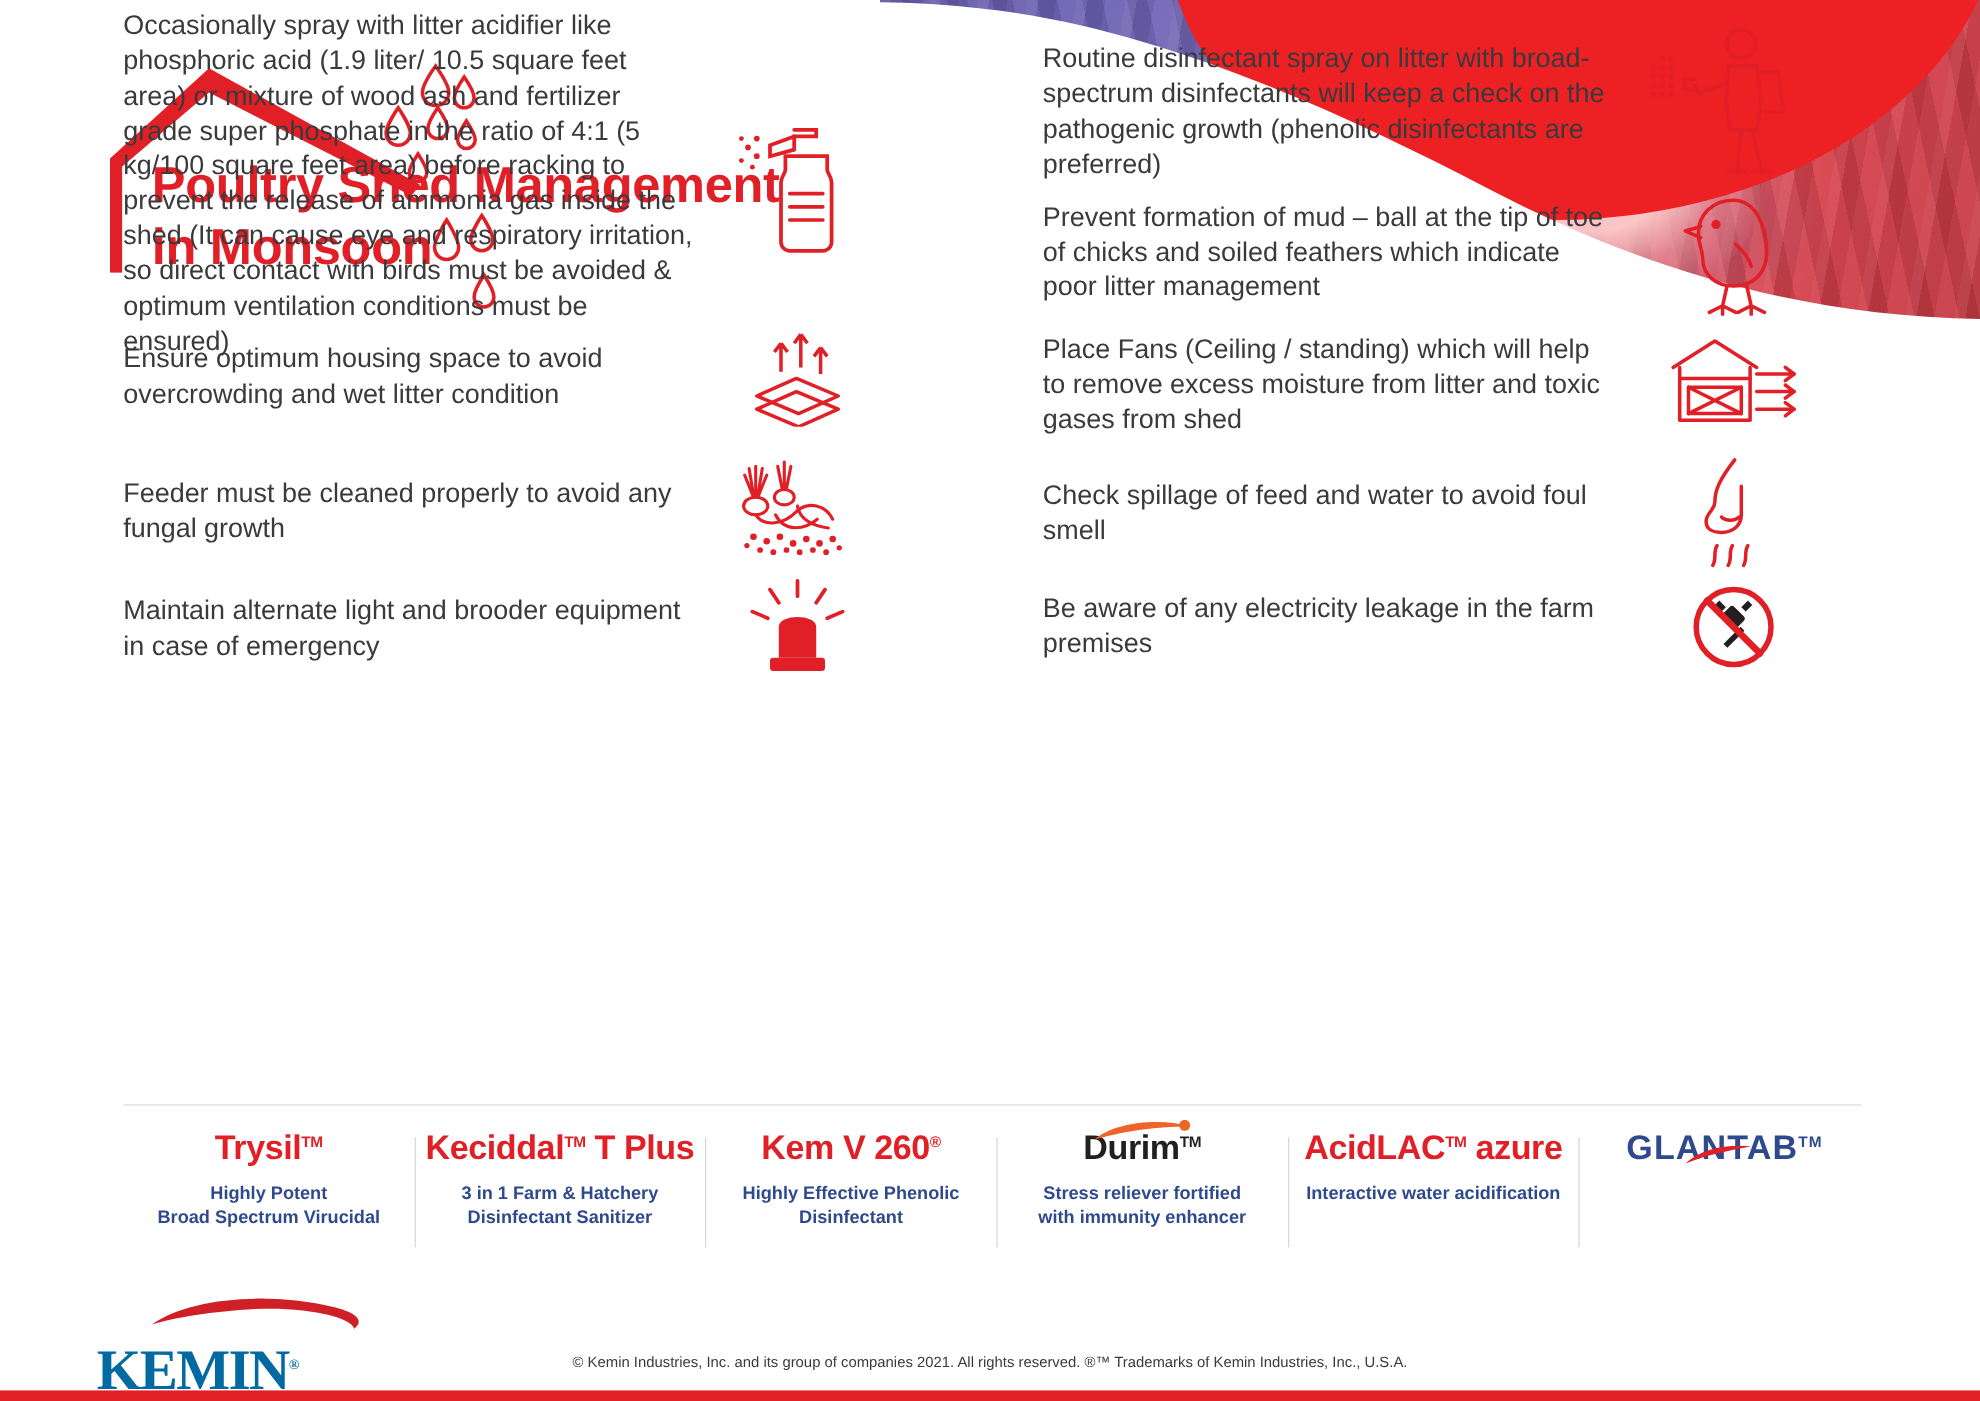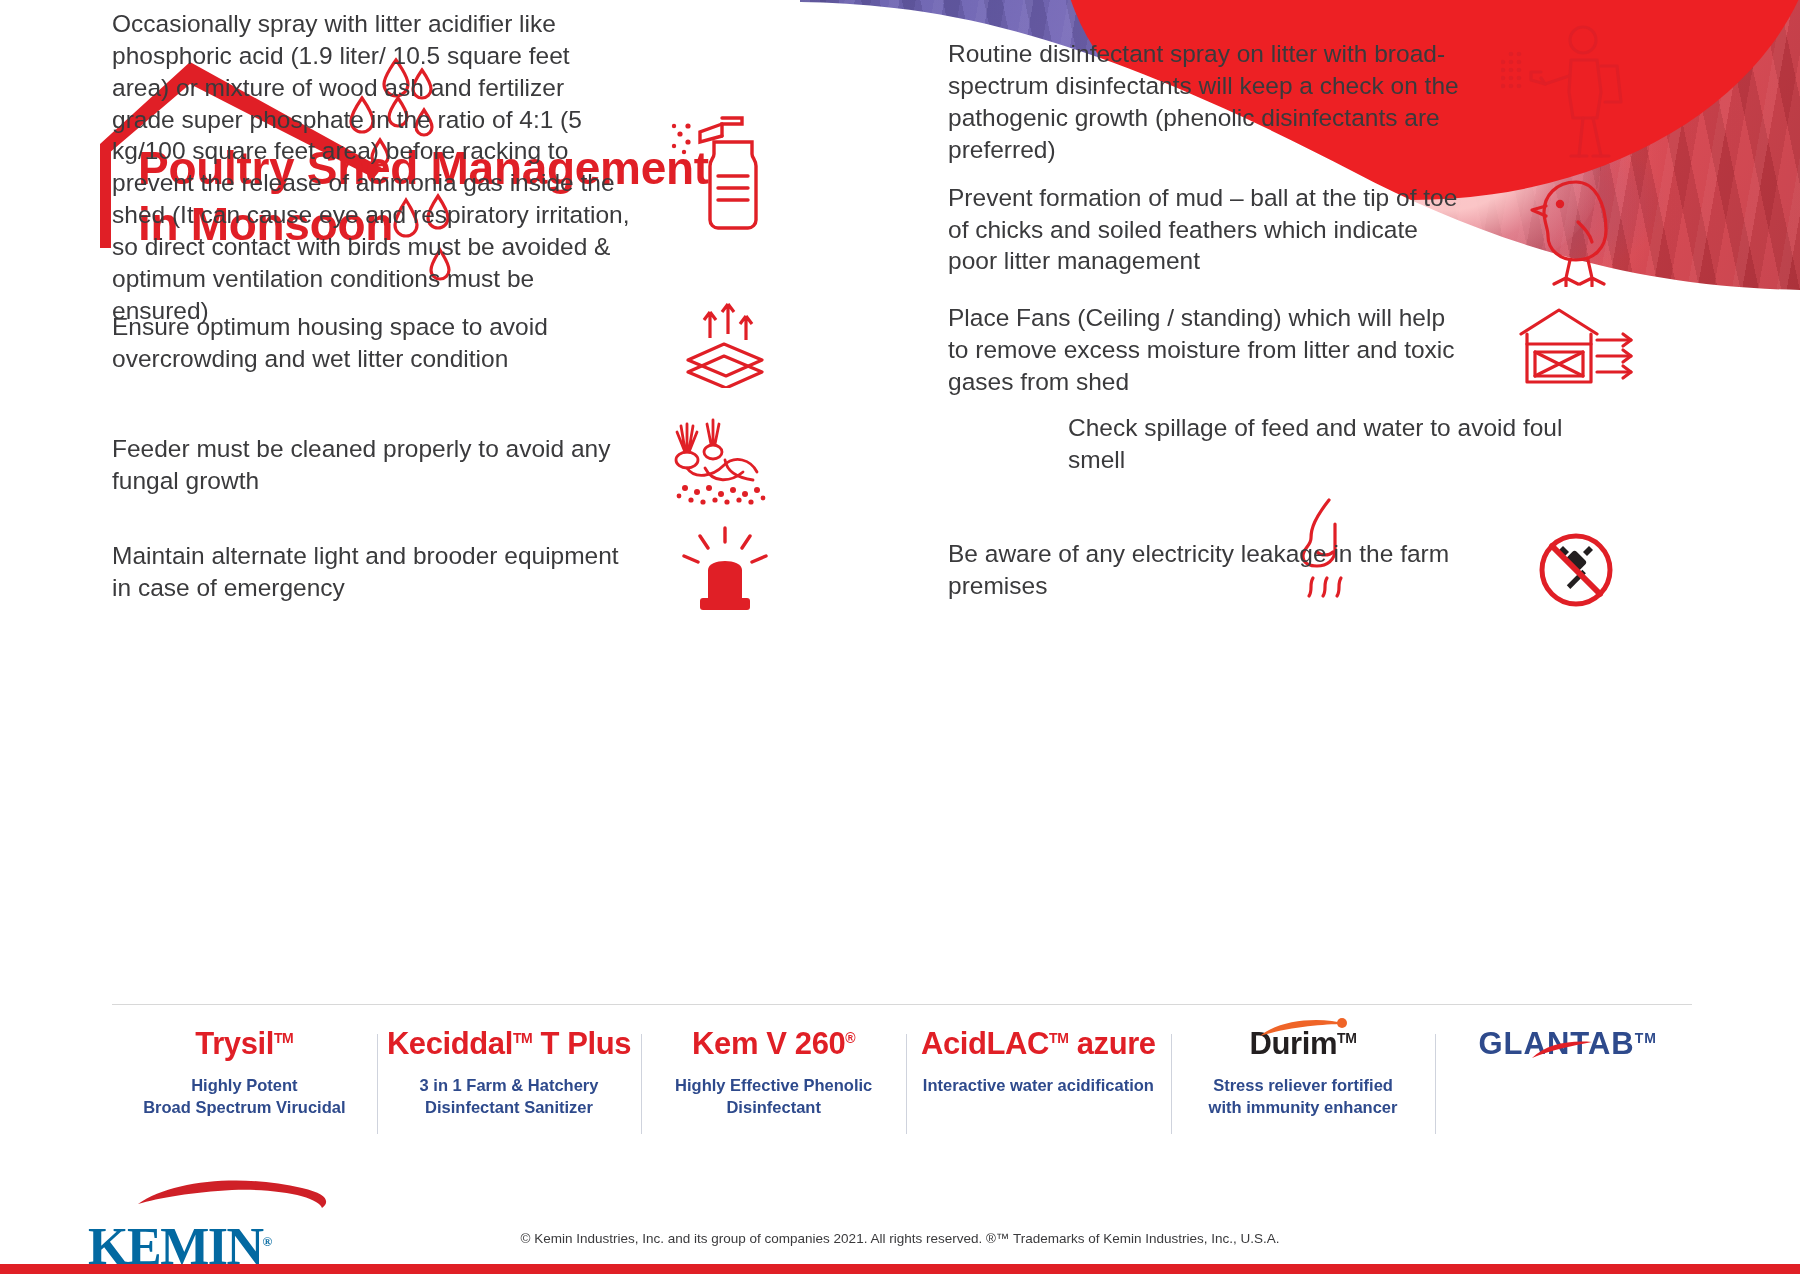--- a/index.html
+++ b/index.html
@@ -102,21 +102,21 @@
 
   .R1{ position:absolute; left:948px; top:18px; width:760px; }
   .R1 .row-text{ width:520px;margin-top:20px; }
   .R1 .icon-box{ width:180px; }
   .R2{ position:absolute; left:948px; top:172px; width:760px; }
   .R2 .row-text{ width:520px; }
   .R2 .icon-box{ width:180px; }
   .R3{ position:absolute; left:948px; top:300px; width:760px; }
   .R3 .row-text{ width:520px; }
   .R3 .icon-box{ width:180px; }
-  .R4{ position:absolute; left:948px; top:412px; width:760px;flex-direction:column; }
+  .R4{ position:absolute; left:948px; top:412px; width:760px; }
   .R4 .row-text{ width:520px; }
   .R4 .icon-box{ width:180px; }
   .R5{ position:absolute; left:948px; top:520px; width:760px; }
   .R5 .row-text{ width:520px; }
   .R5 .icon-box{ width:180px; }
 
   
   .hr-top{
     position:absolute; left:112px; top:1004px; width:1580px; height:1px;
     background:#d8d8d8;
@@ -423,43 +423,43 @@
   <div class="product">
     <div class="p-name">
       <span>Kem V 260</span><span class="sup">®</span>
     </div>
     <div class="p-desc">
       Highly Effective Phenolic<br>Disinfectant
     </div>
   </div>
 
   <div class="product">
-    <div class="p-name">
-      <span>AcidLAC</span><span class="sup">TM</span><span> azure</span>
-    </div>
-    <div class="p-desc">
-      Interactive water acidification
-    </div>
-  </div>
-
-  <div class="product">
     <div class="p-name dark">
       <span class="durim-wrap">
         <svg class="durim-swoosh" viewBox="0 0 92 20">
           <path d="M2 18 C20 2 62 -2 88 6 C70 6 34 8 2 18 Z" fill="#ef6427"></path>
           <circle cx="84" cy="5" r="5" fill="#ef6427"></circle>
         </svg>
         <span>Durim</span></span><span class="sup">TM</span>
     </div>
     <div class="p-desc">
       Stress reliever fortified<br>with immunity enhancer
     </div>
   </div>
 
   <div class="product">
+    <div class="p-name">
+      <span>AcidLAC</span><span class="sup">TM</span><span> azure</span>
+    </div>
+    <div class="p-desc">
+      Interactive water acidification
+    </div>
+  </div>
+
+  <div class="product">
     <div class="p-name blue">
       <span class="glantab-wrap">
         <svg class="glantab-swoosh" viewBox="0 0 64 22">
           <path d="M2 18 C16 4 40 0 62 2 C42 6 20 10 2 18 Z" fill="#e01f26"></path>
         </svg>
         <span>GLANTAB</span></span><span class="sup">TM</span>
     </div>
   </div>
 </div>
 

